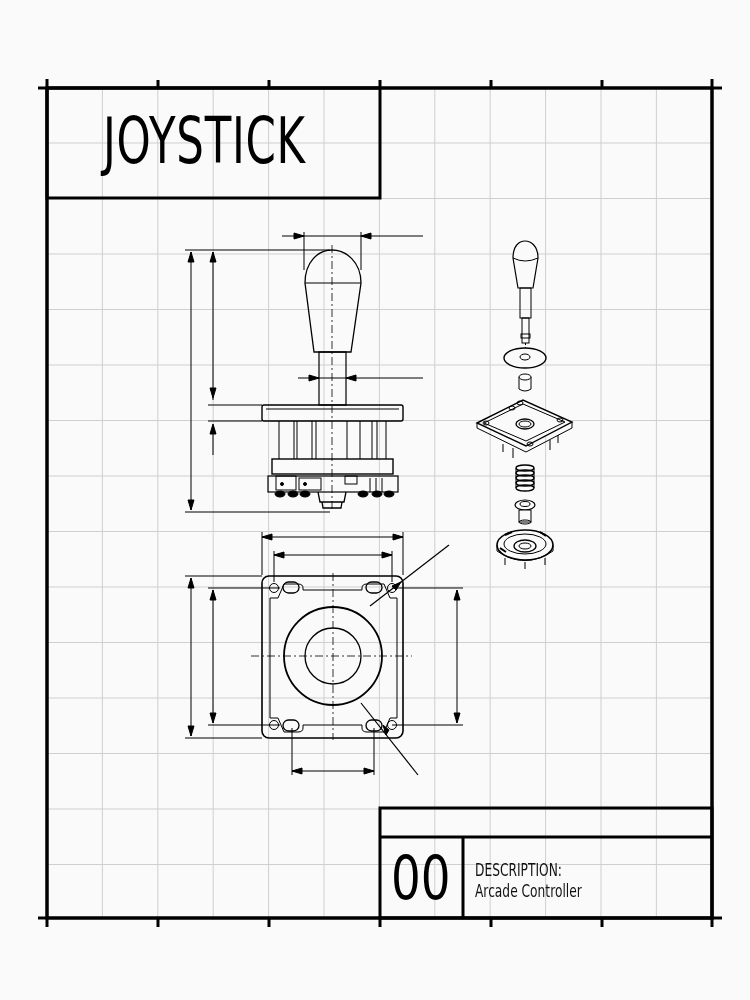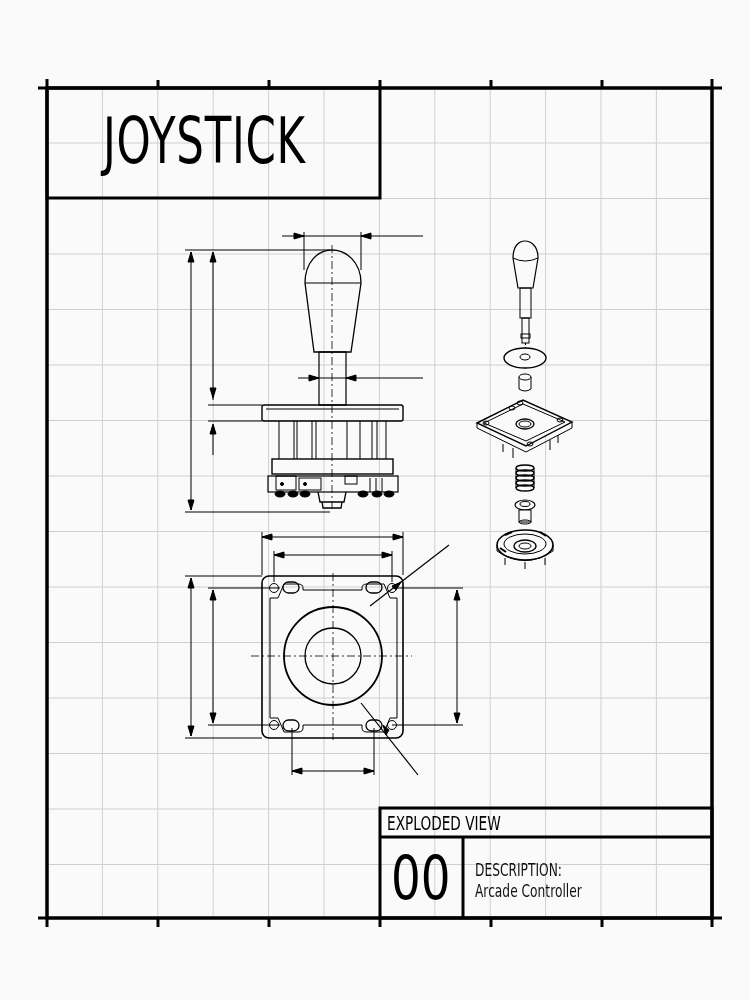--- a/index.html
+++ b/index.html
@@ -262,23 +262,20 @@
       <line x1="525" y1="562" x2="525" y2="569"></line>
       <line x1="545" y1="558" x2="545" y2="565"></line>
       <path d="M505,535 L512,532 M540,532 L546,536 M500,548 L506,552" stroke-width="2"></path>
     </g>
   </svg>
 
   <div class="title-box">
     <div class="title-text">JOYSTICK</div>
   </div>
 
-  <div class="tb-header">
-    <div class="tb-header-text">EXPLODED VIEW</div>
-  </div>
   <div class="tb-number">
     <div class="tb-number-text">00</div>
   </div>
   <div class="tb-desc">
     <div class="tb-desc-label">DESCRIPTION:</div>
     <div class="tb-desc-value">Arcade Controller</div>
   </div>
 
 </div>
 

